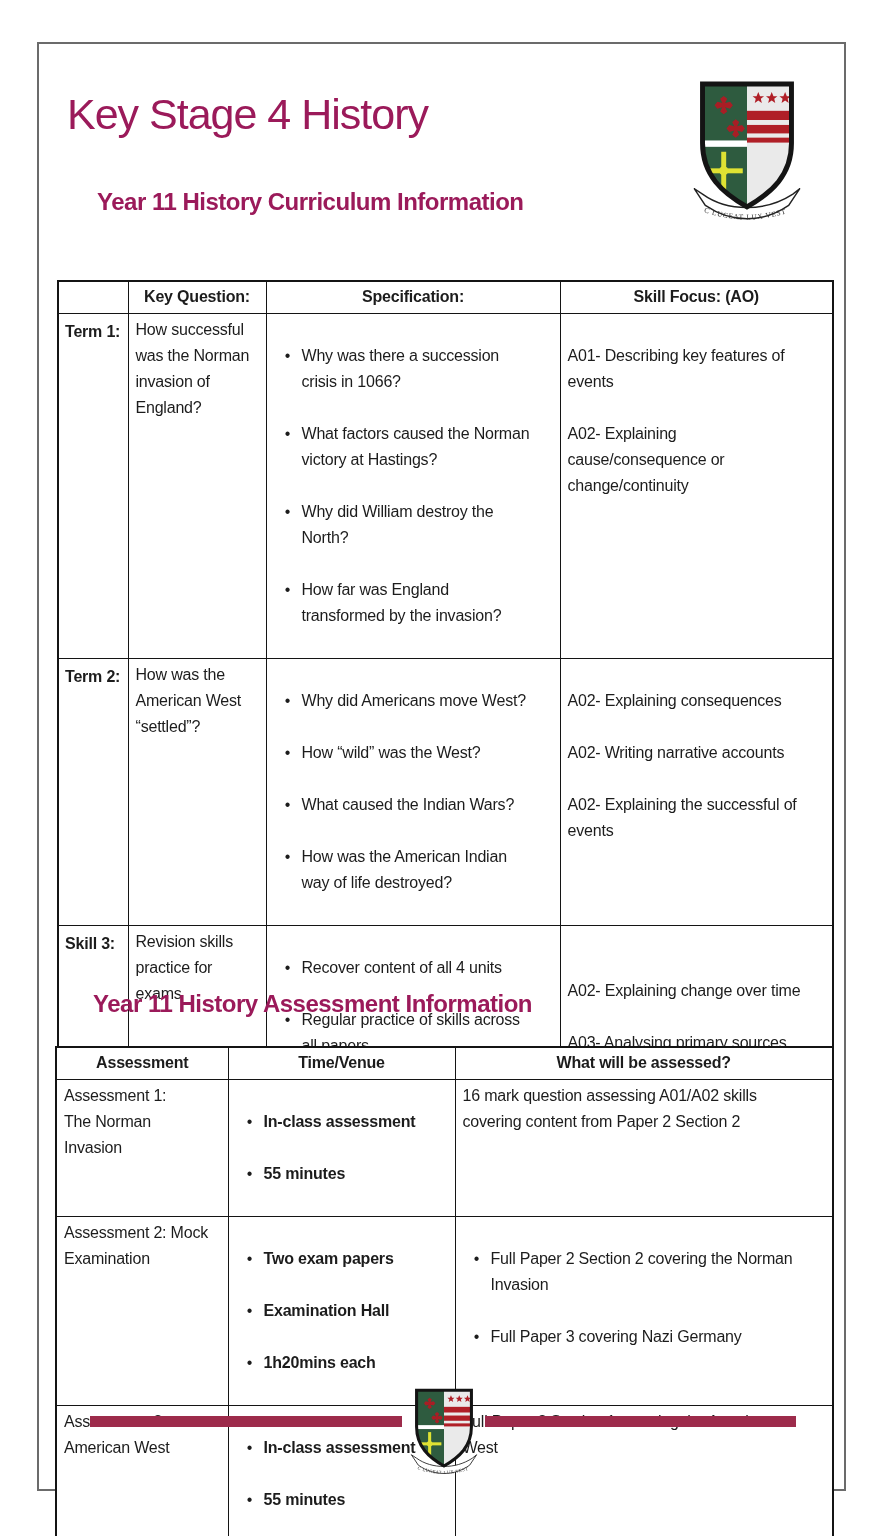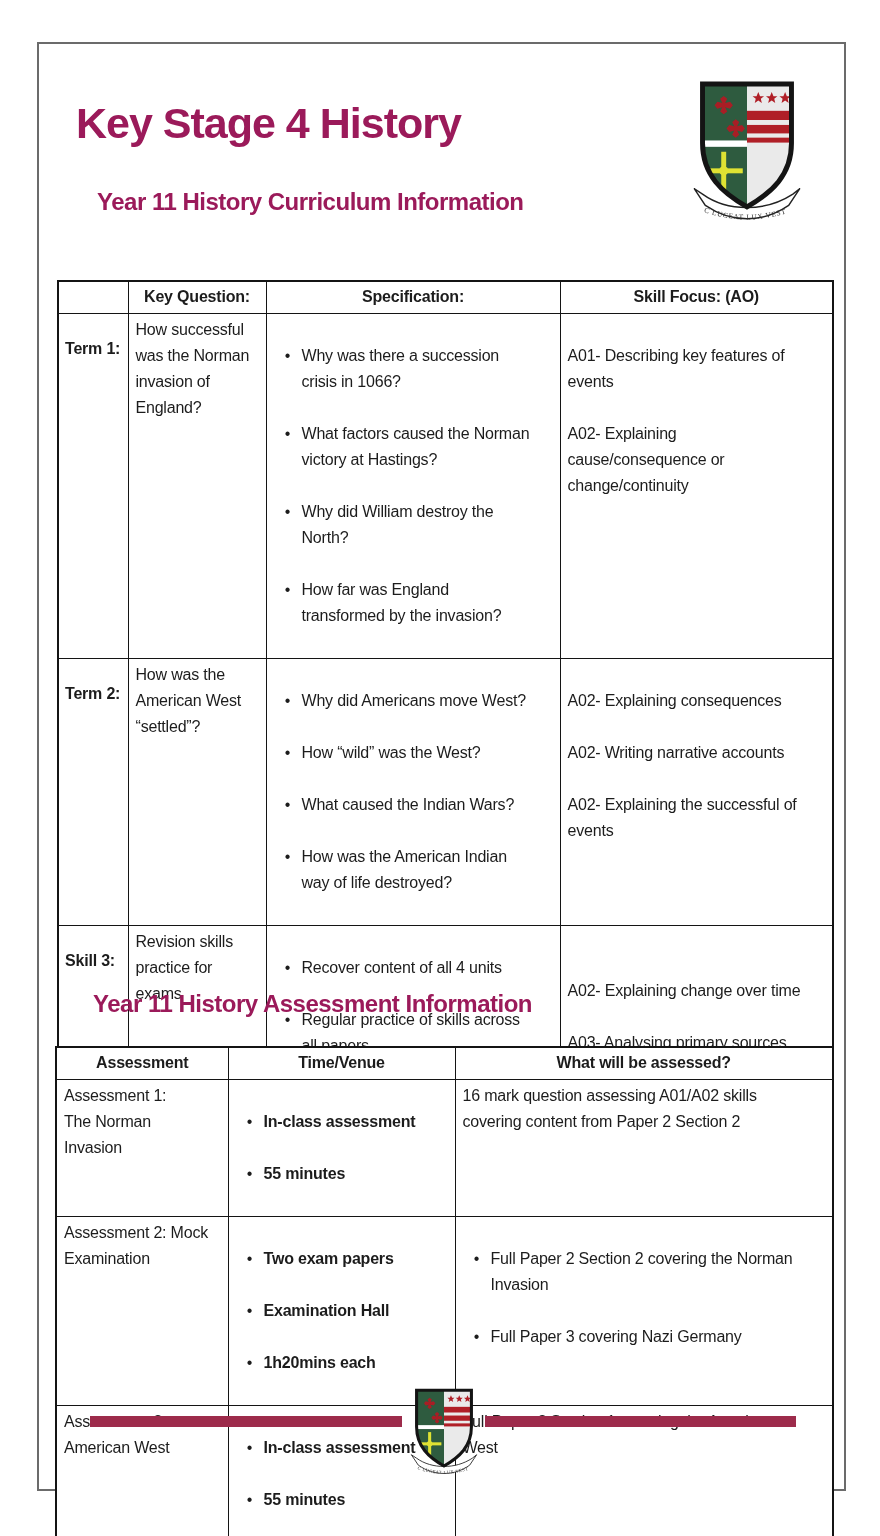--- a/index.html
+++ b/index.html
@@ -1,36 +1,36 @@
 <!DOCTYPE html>
 <html><head>
 <meta charset="utf-8">
 <style>
   * { box-sizing: border-box; }
   html,body { margin:0; padding:0; background:#ffffff; width:880px; height:1536px;
     font-family:"Liberation Sans", sans-serif; color:#1c1c1c; overflow:hidden; }
   .page { position:absolute; left:37px; top:42px; width:809px; height:1449px;
     border:2px solid #6b6b6b; background:#fff; }
-  .title { position:absolute; left:28px; top:46px; margin:9px; font-size:43px; font-weight:700;
+  .title { position:absolute; left:28px; top:46px; margin:0; font-size:43px; font-weight:400;
     letter-spacing:-1px; color:#9b1a5a; }
   .subhead { position:absolute; margin:4px; font-size:24px; font-weight:700; letter-spacing:-0.5px; color:#9b1a5a; }
   .subhead.curr { left:54px; top:140px; }
   .subhead.assess { left:50px; top:942px; }
   .crest { position:absolute; }
   .crest.top { left:648px; top:30px; width:120px; height:152px; }
   .crest.footer { left:368px; top:1340px; width:74px; height:94px; }
   table { border-collapse:collapse; table-layout:fixed; position:absolute; background:#fff;
     border:2px solid #141414; }
   th, td { border:1px solid #141414; vertical-align:top; padding:3px 7px;
     font-size:16px; line-height:26px; letter-spacing:-0.2px; white-space:pre-line; overflow:hidden; }
   th { font-size:16px; font-weight:700; text-align:center; white-space:normal;
     padding:2px 4px; line-height:26px; }
   .curriculum-table { left:18px; top:236px; width:775px; }
   .assessment-table { left:16px; top:1002px; width:777px; }
-  .term-cell { font-weight:700; padding-left:6px; padding-top:22px; }
+  .term-cell { font-weight:700; padding-left:6px; padding-top:5px; }
   .b { display:flex; }
   .b .dot { width:28px; min-width:28px; text-align:center; }
   .b .tx { flex:1; }
   .bold-list .tx { font-weight:700; }
   .offset-top { padding-top:26px; }
   .sf-line { white-space:pre-line; }
   .bar { position:absolute; top:1372px; height:11px; background:#9d2b4b; }
   .bar.left { left:51px; width:312px; }
   .bar.right { left:446px; width:311px; }
 </style>

